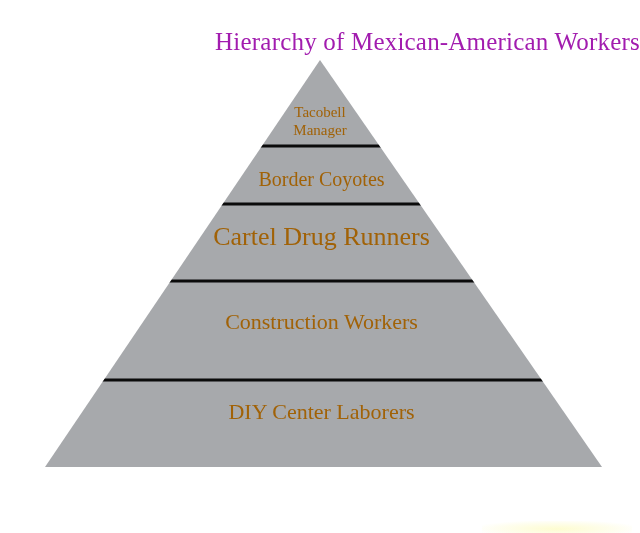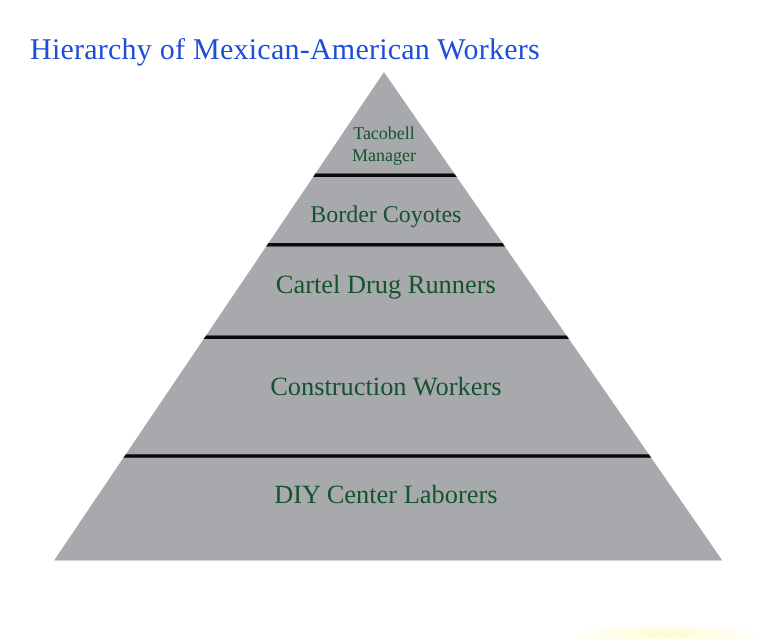--- a/index.html
+++ b/index.html
@@ -17,46 +17,46 @@
   .pyramid-svg {
     position: absolute;
     left: 0;
     top: 0;
   }
   .title {
     position: absolute;
     top: 28px;
     left: 25px;
     right: 0;
-    text-align: left;
+    text-align: right;
     font-size: 25px;
-    color: #1d4ed8;
+    color: #a21caf;
     letter-spacing: 0.2px;
     white-space: nowrap;
   }
   .level {
     position: absolute;
     left: 3px;
     right: 0;
     text-align: center;
-    color: #14532d;
+    color: #a16207;
     white-space: nowrap;
   }
   .level-1 {
     top: 104px;
     left: 50%;
     right: auto;
     transform: translateX(-50%);
     width: 80px;
     font-size: 15px;
     line-height: 17.5px;
     white-space: normal;
   }
   .level-2 { top: 168px; font-size: 20px; line-height: 22px; }
-  .level-3 { top: 226px; font-size: 22px; line-height: 22px; }
+  .level-3 { top: 226px; font-size: 26px; line-height: 22px; }
   .level-4 { top: 311px; font-size: 22px; line-height: 22px; }
   .level-5 { top: 401px; font-size: 22px; line-height: 22px; }
   .watermark-smudge {
     position: absolute;
     right: 8px;
     bottom: -4px;
     width: 150px;
     height: 16px;
     background: radial-gradient(ellipse at center,
                 rgba(252, 250, 170, 0.55) 0%,

